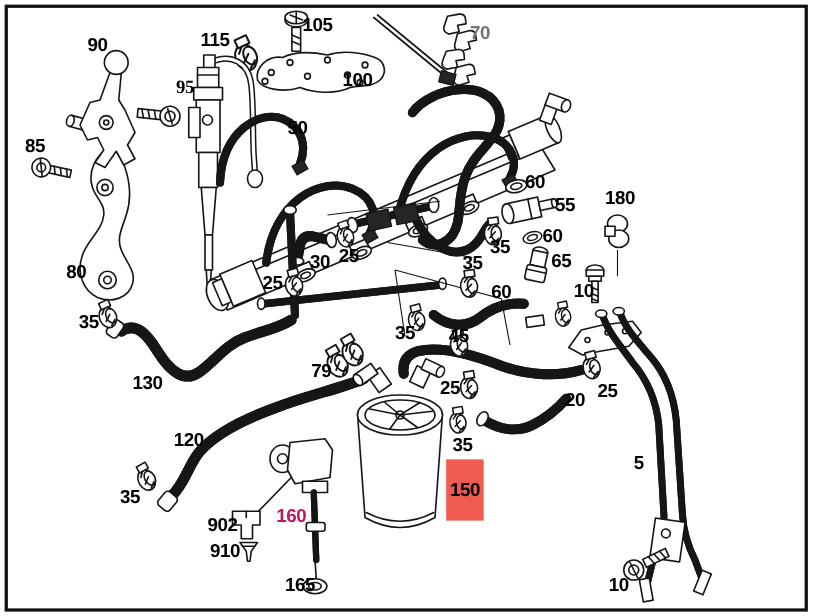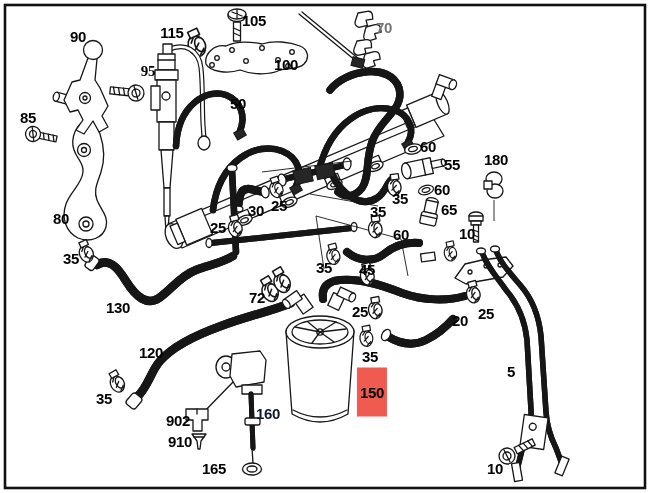--- a/index.html
+++ b/index.html
@@ -403,28 +403,28 @@
       <div class="callout" style="left: 467px; top: 233px; color: rgb(0, 0, 0);">10</div>
       <div class="callout" style="left: 256px; top: 210px; color: rgb(0, 0, 0);">30</div>
       <div class="callout" style="left: 279px; top: 205px; color: rgb(0, 0, 0);">25</div>
       <div class="callout" style="left: 218px; top: 227px; color: rgb(0, 0, 0);">25</div>
       <div class="callout" style="left: 400px; top: 198px; color: rgb(0, 0, 0);">35</div>
       <div class="callout" style="left: 378px; top: 211px; color: rgb(0, 0, 0);">35</div>
       <div class="callout" style="left: 401px; top: 234px; color: rgb(0, 0, 0);">60</div>
       <div class="callout" style="left: 71px; top: 258px; color: rgb(0, 0, 0);">35</div>
       <div class="callout" style="left: 324px; top: 267px; color: rgb(0, 0, 0);">35</div>
       <div class="callout" style="left: 351px; top: 269px; color: rgb(0, 0, 0); margin-left: 16px;">45</div>
-      <div class="callout" style="left: 257px; top: 297px; color: rgb(0, 0, 0);">72</div>
+      <div class="callout" style="left: 257px; top: 297px; color: rgb(0, 0, 0);">79</div>
       <div class="callout" style="left: 118px; top: 307px; color: rgb(0, 0, 0);">130</div>
       <div class="callout" style="left: 151px; top: 352px; color: rgb(0, 0, 0);">120</div>
       <div class="callout" style="left: 104px; top: 398px; color: rgb(0, 0, 0);">35</div>
       <div class="callout" style="left: 178px; top: 420px; color: rgb(0, 0, 0);">902</div>
       <div class="callout" style="left: 180px; top: 441px; color: rgb(0, 0, 0);">910</div>
-      <div class="callout" style="left: 233px; top: 413px; color: #0f172a; margin-left: 35px;">160</div>
-      <div class="callout" style="left: 214px; top: 468px; color: rgb(0, 0, 0);">165</div>
+      <div class="callout" style="left: 233px; top: 413px; color: #be185d;">160</div>
+      <div class="callout" style="left: 240px; top: 468px; color: rgb(0, 0, 0);">165</div>
       <div class="callout" style="left: 360px; top: 311px; color: rgb(0, 0, 0);">25</div>
       <div class="callout" style="left: 370px; top: 356px; color: rgb(0, 0, 0);">35</div>
       <div class="callout highlighted" style="left: 372px; top: 392px; color: rgb(0, 0, 0);">150</div>
       <div class="callout" style="left: 460px; top: 320px; color: rgb(0, 0, 0); text-align: right;">20</div>
       <div class="callout" style="left: 486px; top: 313px; color: rgb(0, 0, 0);">25</div>
       <div class="callout" style="left: 511px; top: 371px; color: rgb(0, 0, 0);">5</div>
       <div class="callout" style="left: 495px; top: 468px; color: rgb(0, 0, 0);">10</div>
     </div>
 
 </div>

